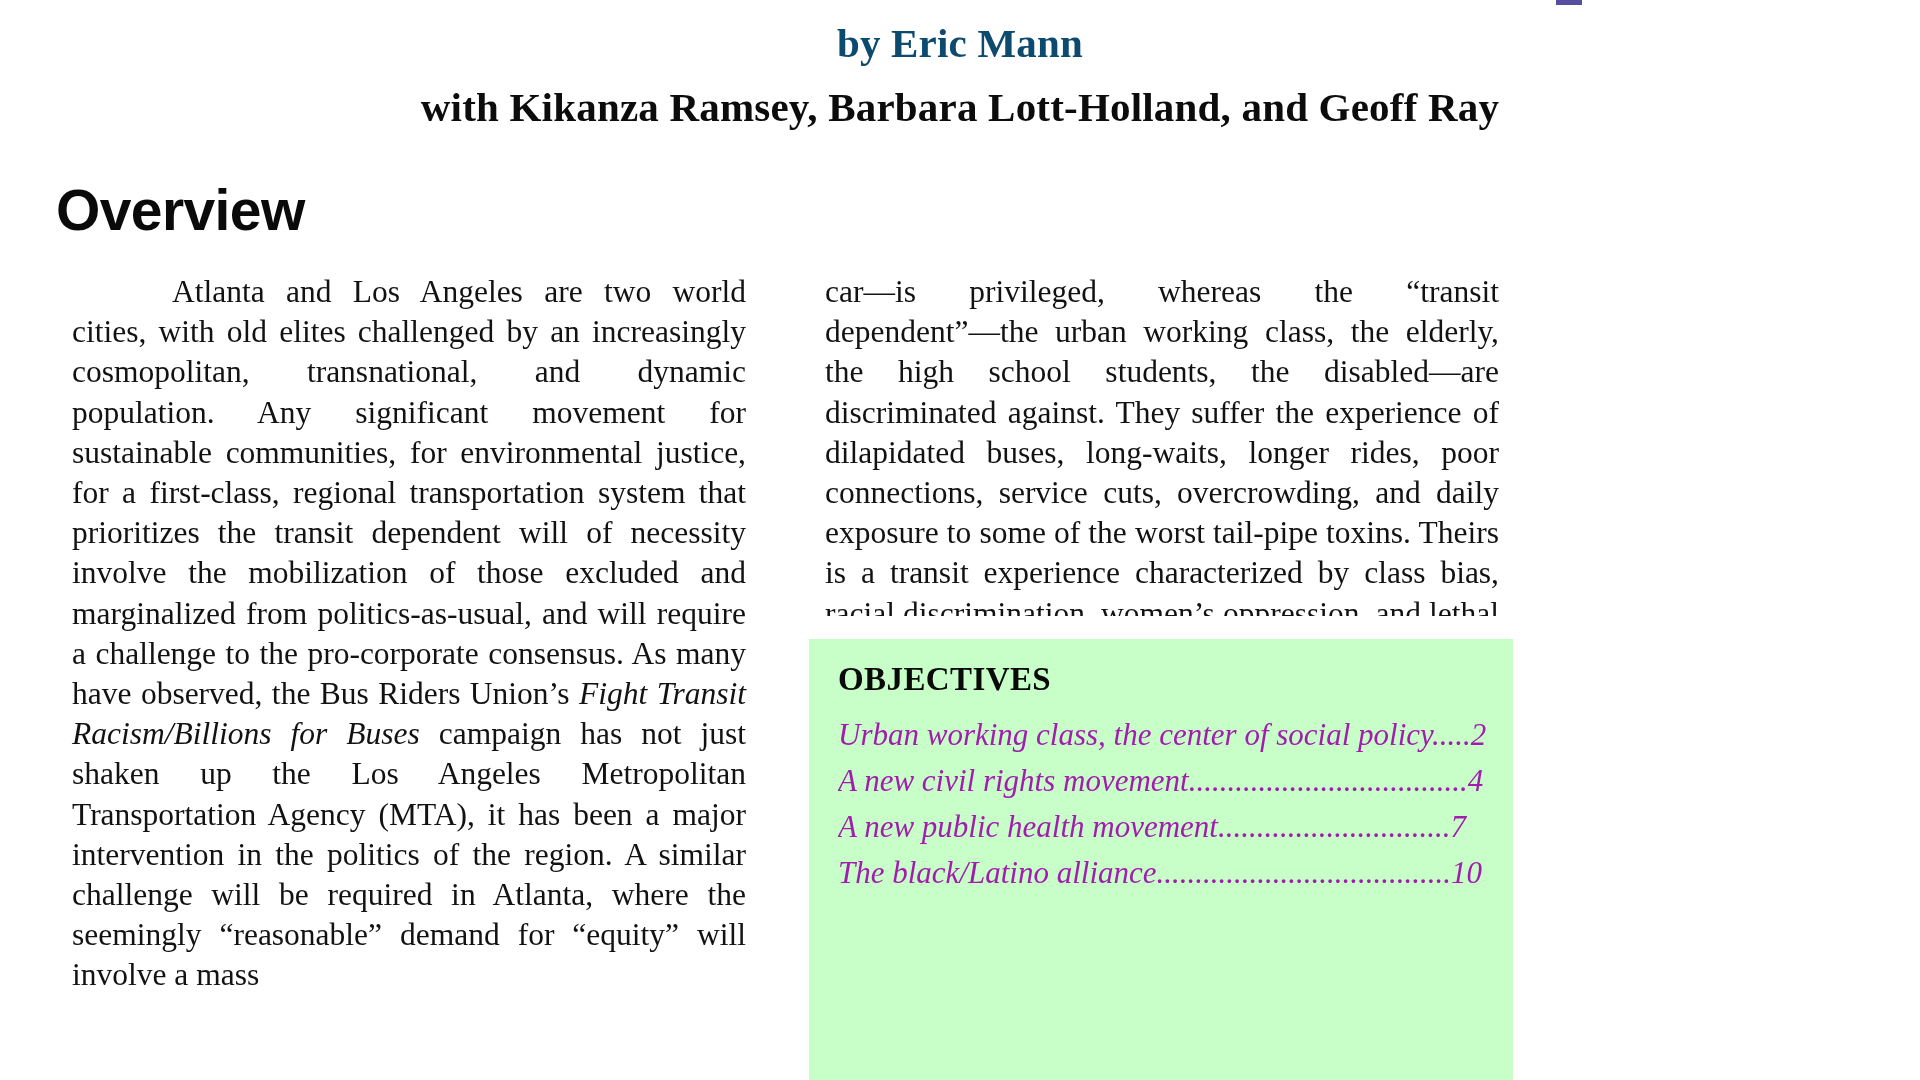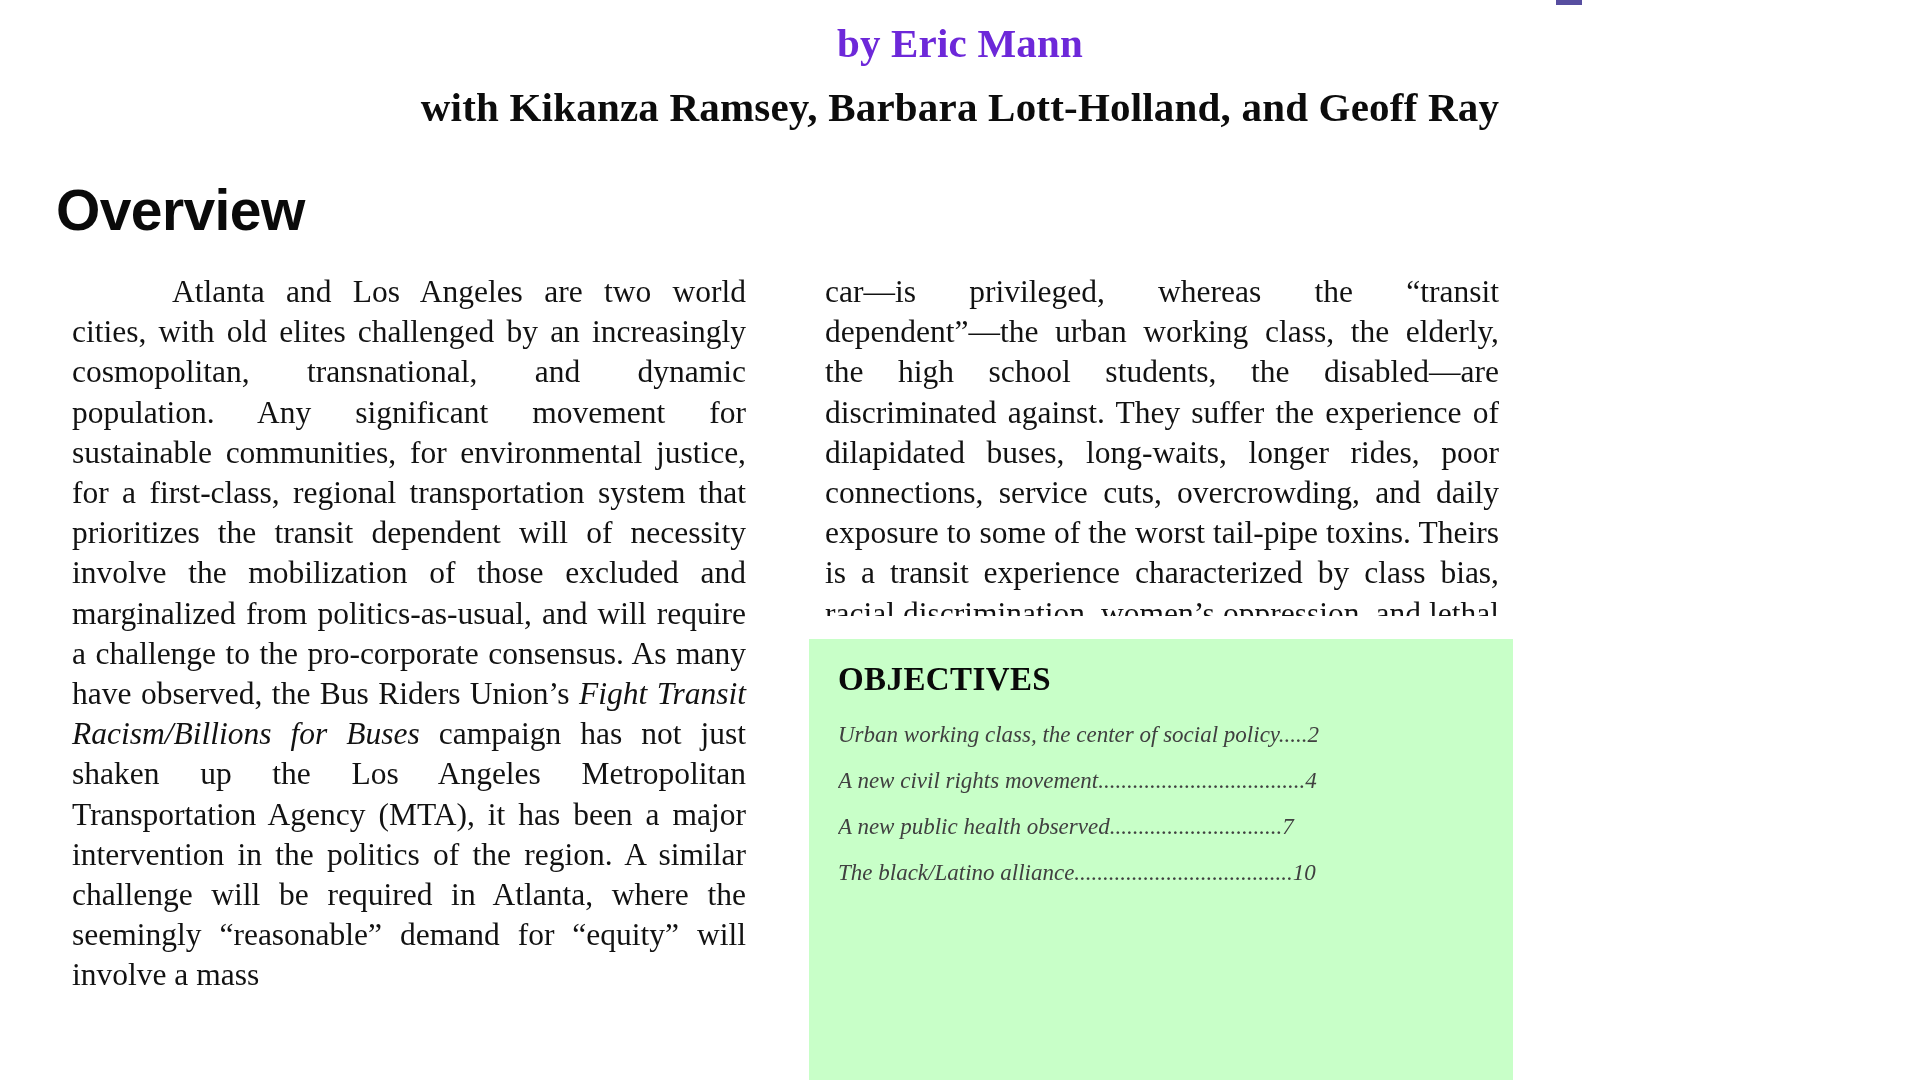--- a/index.html
+++ b/index.html
@@ -40,21 +40,21 @@
     top: 18px;
     width: 1920px;
     text-align: center;
   }
   .byline-line1 {
     font-family: "Liberation Serif", "DejaVu Serif", serif;
     font-weight: bold;
     font-size: 41px;
     line-height: 1.24;
     letter-spacing: 0.2px;
-    color: #6d28d9;
+    color: #0c4a6e;
   }
   .byline-line2 {
     font-family: Liberation Serif, serif;
     font-weight: bold;
     font-size: 41px;
     line-height: 1.24;
     letter-spacing: 0.2px;
     color: #0c0c0c;
     margin-top: 13px;
   }
@@ -124,23 +124,23 @@
     color: #0a0a0a;
     margin-bottom: 14px;
   }
   .objectives-list {
     list-style: none;
     margin: 0;
     padding: 0;
   }
   .objectives-item {
     font-style: italic;
-    font-size: 23px;
+    font-size: 31px;
     line-height: 46px;
-    color: #404040;
+    color: #a21caf;
     white-space: nowrap;
     overflow: hidden;
   }
 </style>
 </head>
 <body>
 
 <div class="page">
 
   <div class="top-artifact"></div>
@@ -158,18 +158,18 @@
 
   <div class="col col-right">
     <p>car—is privileged, whereas the “transit dependent”—the urban working class, the elderly, the high school students, the disabled—are discriminated against. They suffer the experience of dilapidated buses, long-waits, longer rides, poor connections, service cuts, overcrowding, and daily exposure to some of the worst tail-pipe toxins. Theirs is a transit experience characterized by class bias, racial discrimination, women’s oppression, and lethal air.</p>
   </div>
 
   <div class="objectives-box">
     <div class="objectives-title">OBJECTIVES</div>
     <ul class="objectives-list">
       <li class="objectives-item">Urban working class, the center of social policy.....2</li>
       <li class="objectives-item">A new civil rights movement....................................4</li>
-      <li class="objectives-item">A new public health observed..............................7</li>
+      <li class="objectives-item">A new public health movement..............................7</li>
       <li class="objectives-item">The black/Latino alliance......................................10</li>
     </ul>
   </div>
 
 </div>
 
 </body></html>

